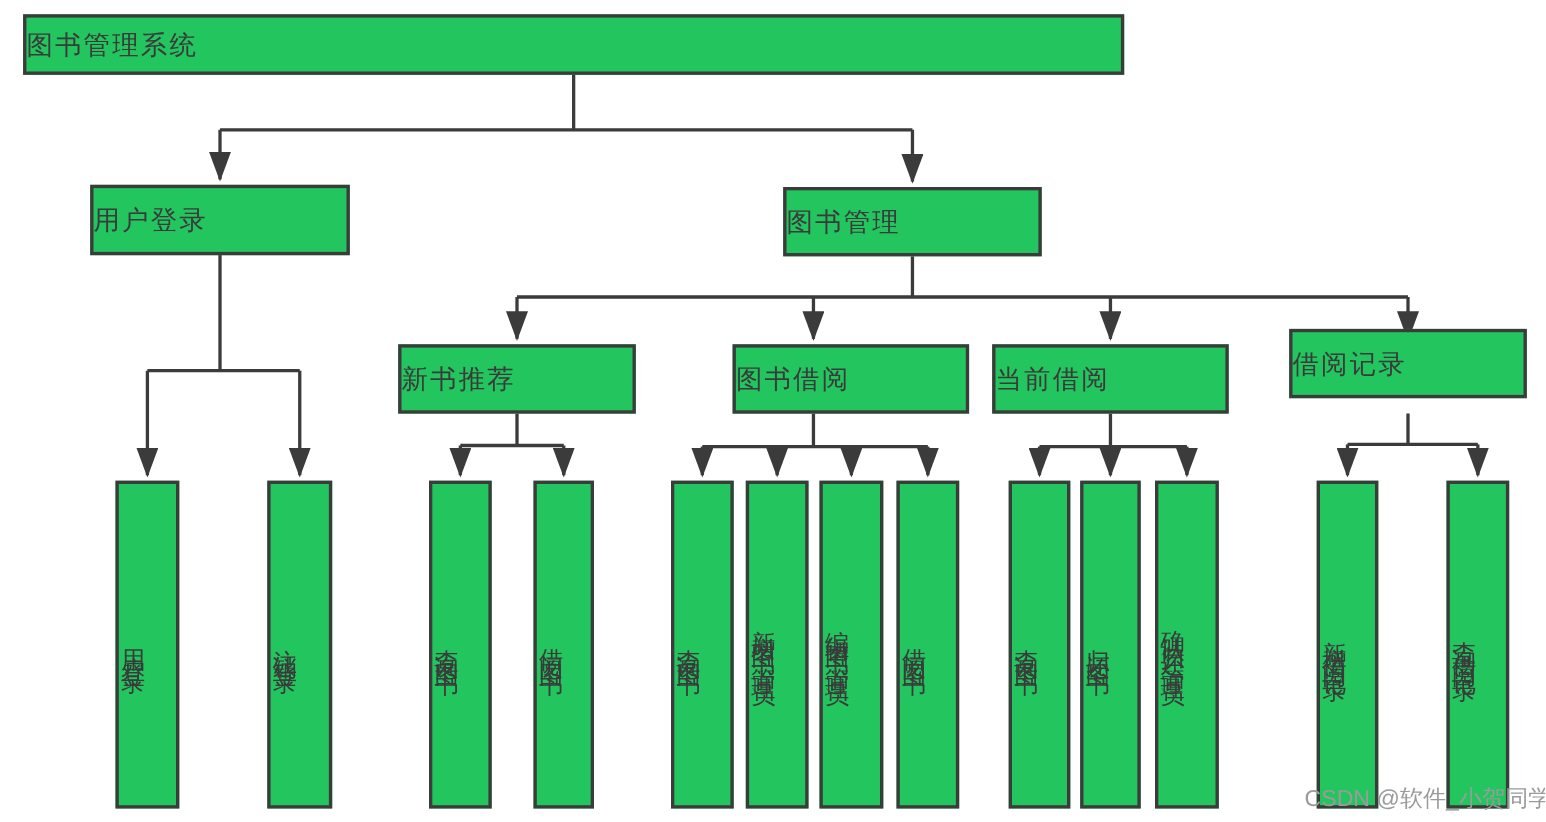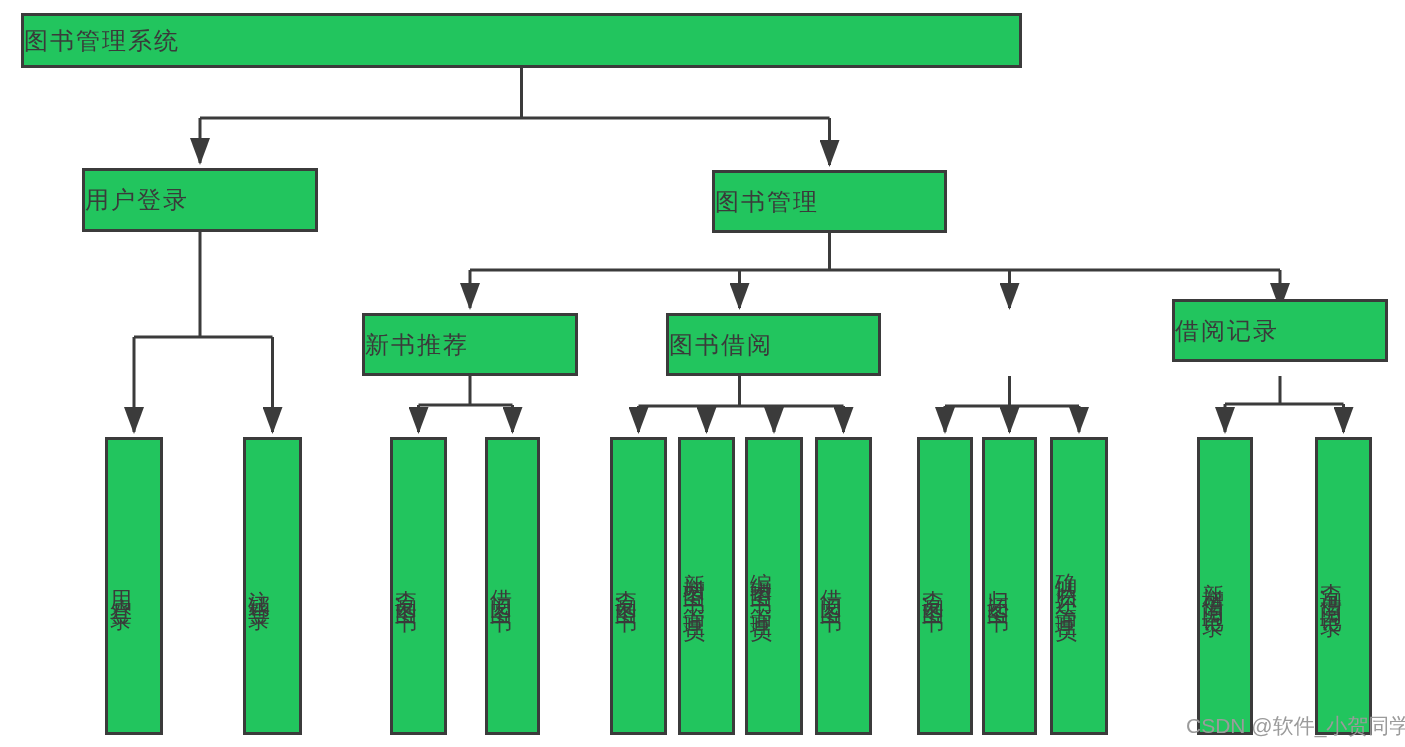--- a/index.html
+++ b/index.html
@@ -110,20 +110,23 @@
   <div class="node" style="left:362px;top:313px;width:216px;height:63px;">
     <span class="hlabel">新书推荐</span>
   </div>
 
   <div class="node" style="left:712px;top:170px;width:235px;height:63px;">
     <span class="hlabel">图书管理</span>
   </div>
   <div class="node" style="left:632px;top:313px;width:215px;height:63px;margin-left:34px;">
     <span class="hlabel">图书借阅</span>
   </div>
+  <div class="node" style="left:902px;top:313px;width:215px;height:63px;">
+    <span class="hlabel">当前借阅</span>
+  </div>
   <div class="node" style="left:1172px;top:299px;width:216px;height:63px;">
     <span class="hlabel">借阅记录</span>
   </div>
 
   <div class="node leaf" style="left:105px;top:437px;width:58px;height:298px;">
     <span class="vlabel">用户登录</span>
   </div>
   <div class="node leaf" style="left:243px;top:437px;width:59px;height:298px;">
     <span class="vlabel">注销登录</span>
   </div>

